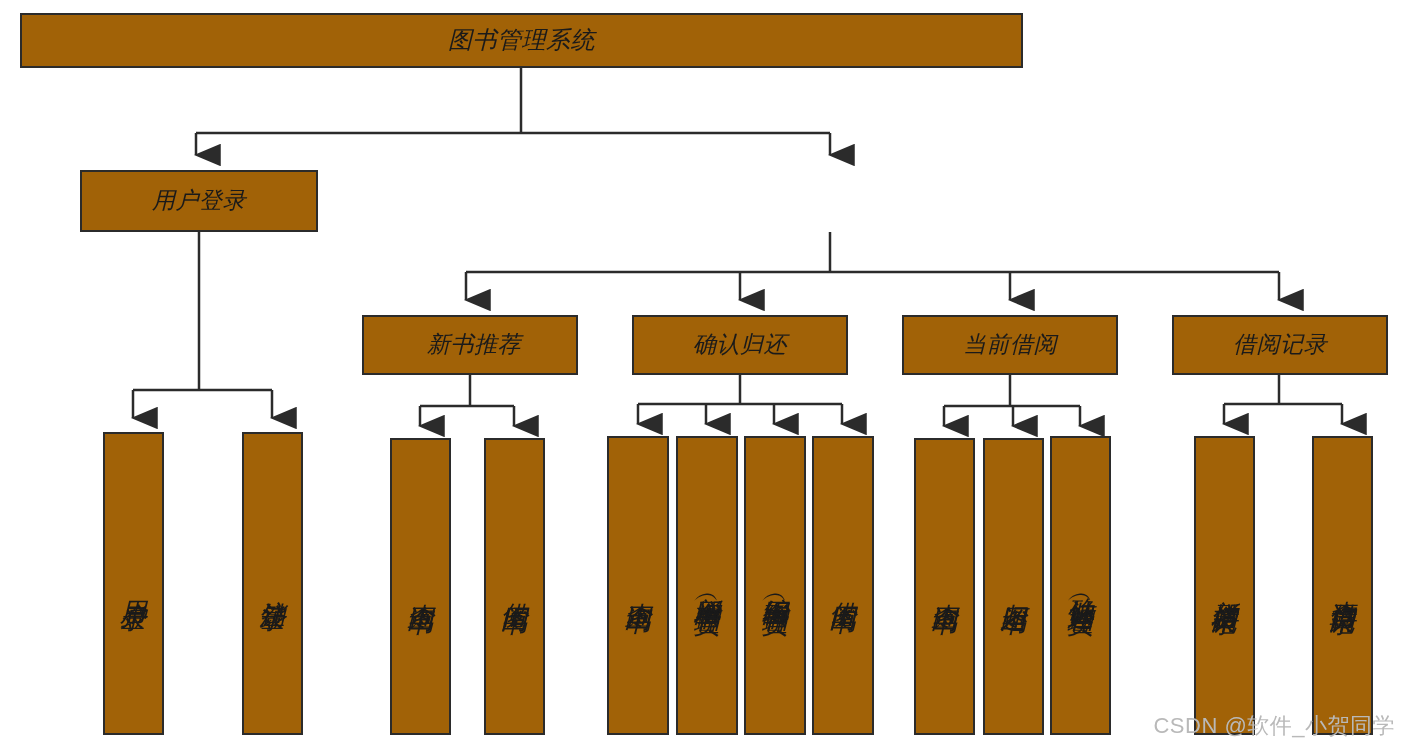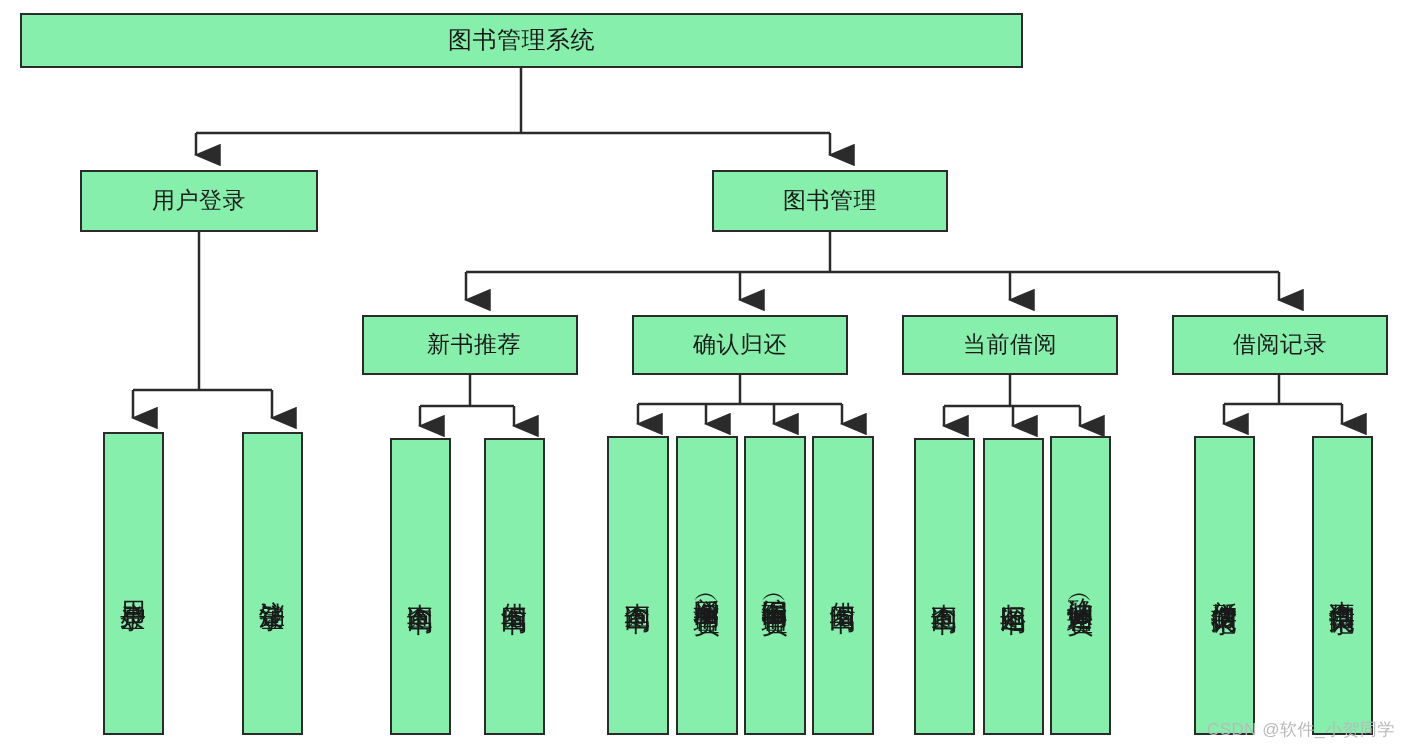--- a/index.html
+++ b/index.html
@@ -22,25 +22,26 @@
     left: 0;
     top: 0;
     width: 1405px;
     height: 747px;
     pointer-events: none;
   }
   .node {
     position: absolute;
     box-sizing: border-box;
     border: 2.5px solid #2b2b2b;
-    background: #86efac;
+    background: #a16207;
     display: flex;
     align-items: center;
     justify-content: center;
     color: #1a1a1a;
+    font-style: italic;
   }
   .node .label {
     display: block;
     text-align: center;
     line-height: 1.12;
     letter-spacing: 0.5px;
   }
   .node.horiz .label {
     font-size: 23px;
   }
@@ -56,21 +57,21 @@
     letter-spacing: 2px;
     white-space: nowrap;
   }
   .node.root .label {
     font-size: 24px;
   }
   #watermark {
     position: absolute;
     right: 10px;
     bottom: 6px;
-    font-size: 17px;
+    font-size: 22px;
     color: #b9b9b9;
     letter-spacing: 0.5px;
     white-space: nowrap;
   }
 </style>
 </head>
 <body>
 
 <div id="canvas">
 
@@ -124,23 +125,20 @@
     </g>
   </svg>
 
   <div class="node horiz root" style="left:20px; top:13px; width:1003px; height:55px;">
     <span class="label">图书管理系统</span>
   </div>
 
   <div class="node horiz" style="left:80px; top:170px; width:238px; height:62px;">
     <span class="label">用户登录</span>
   </div>
-  <div class="node horiz" style="left:712px; top:170px; width:236px; height:62px;">
-    <span class="label">图书管理</span>
-  </div>
 
   <div class="node horiz" style="left:362px; top:315px; width:216px; height:60px;padding-left:8px;">
     <span class="label">新书推荐</span>
   </div>
   <div class="node horiz" style="left:632px; top:315px; width:216px; height:60px;">
     <span class="label">确认归还</span>
   </div>
   <div class="node horiz" style="left:1172px; top:315px; width:216px; height:60px;">
     <span class="label">借阅记录</span>
   </div>

